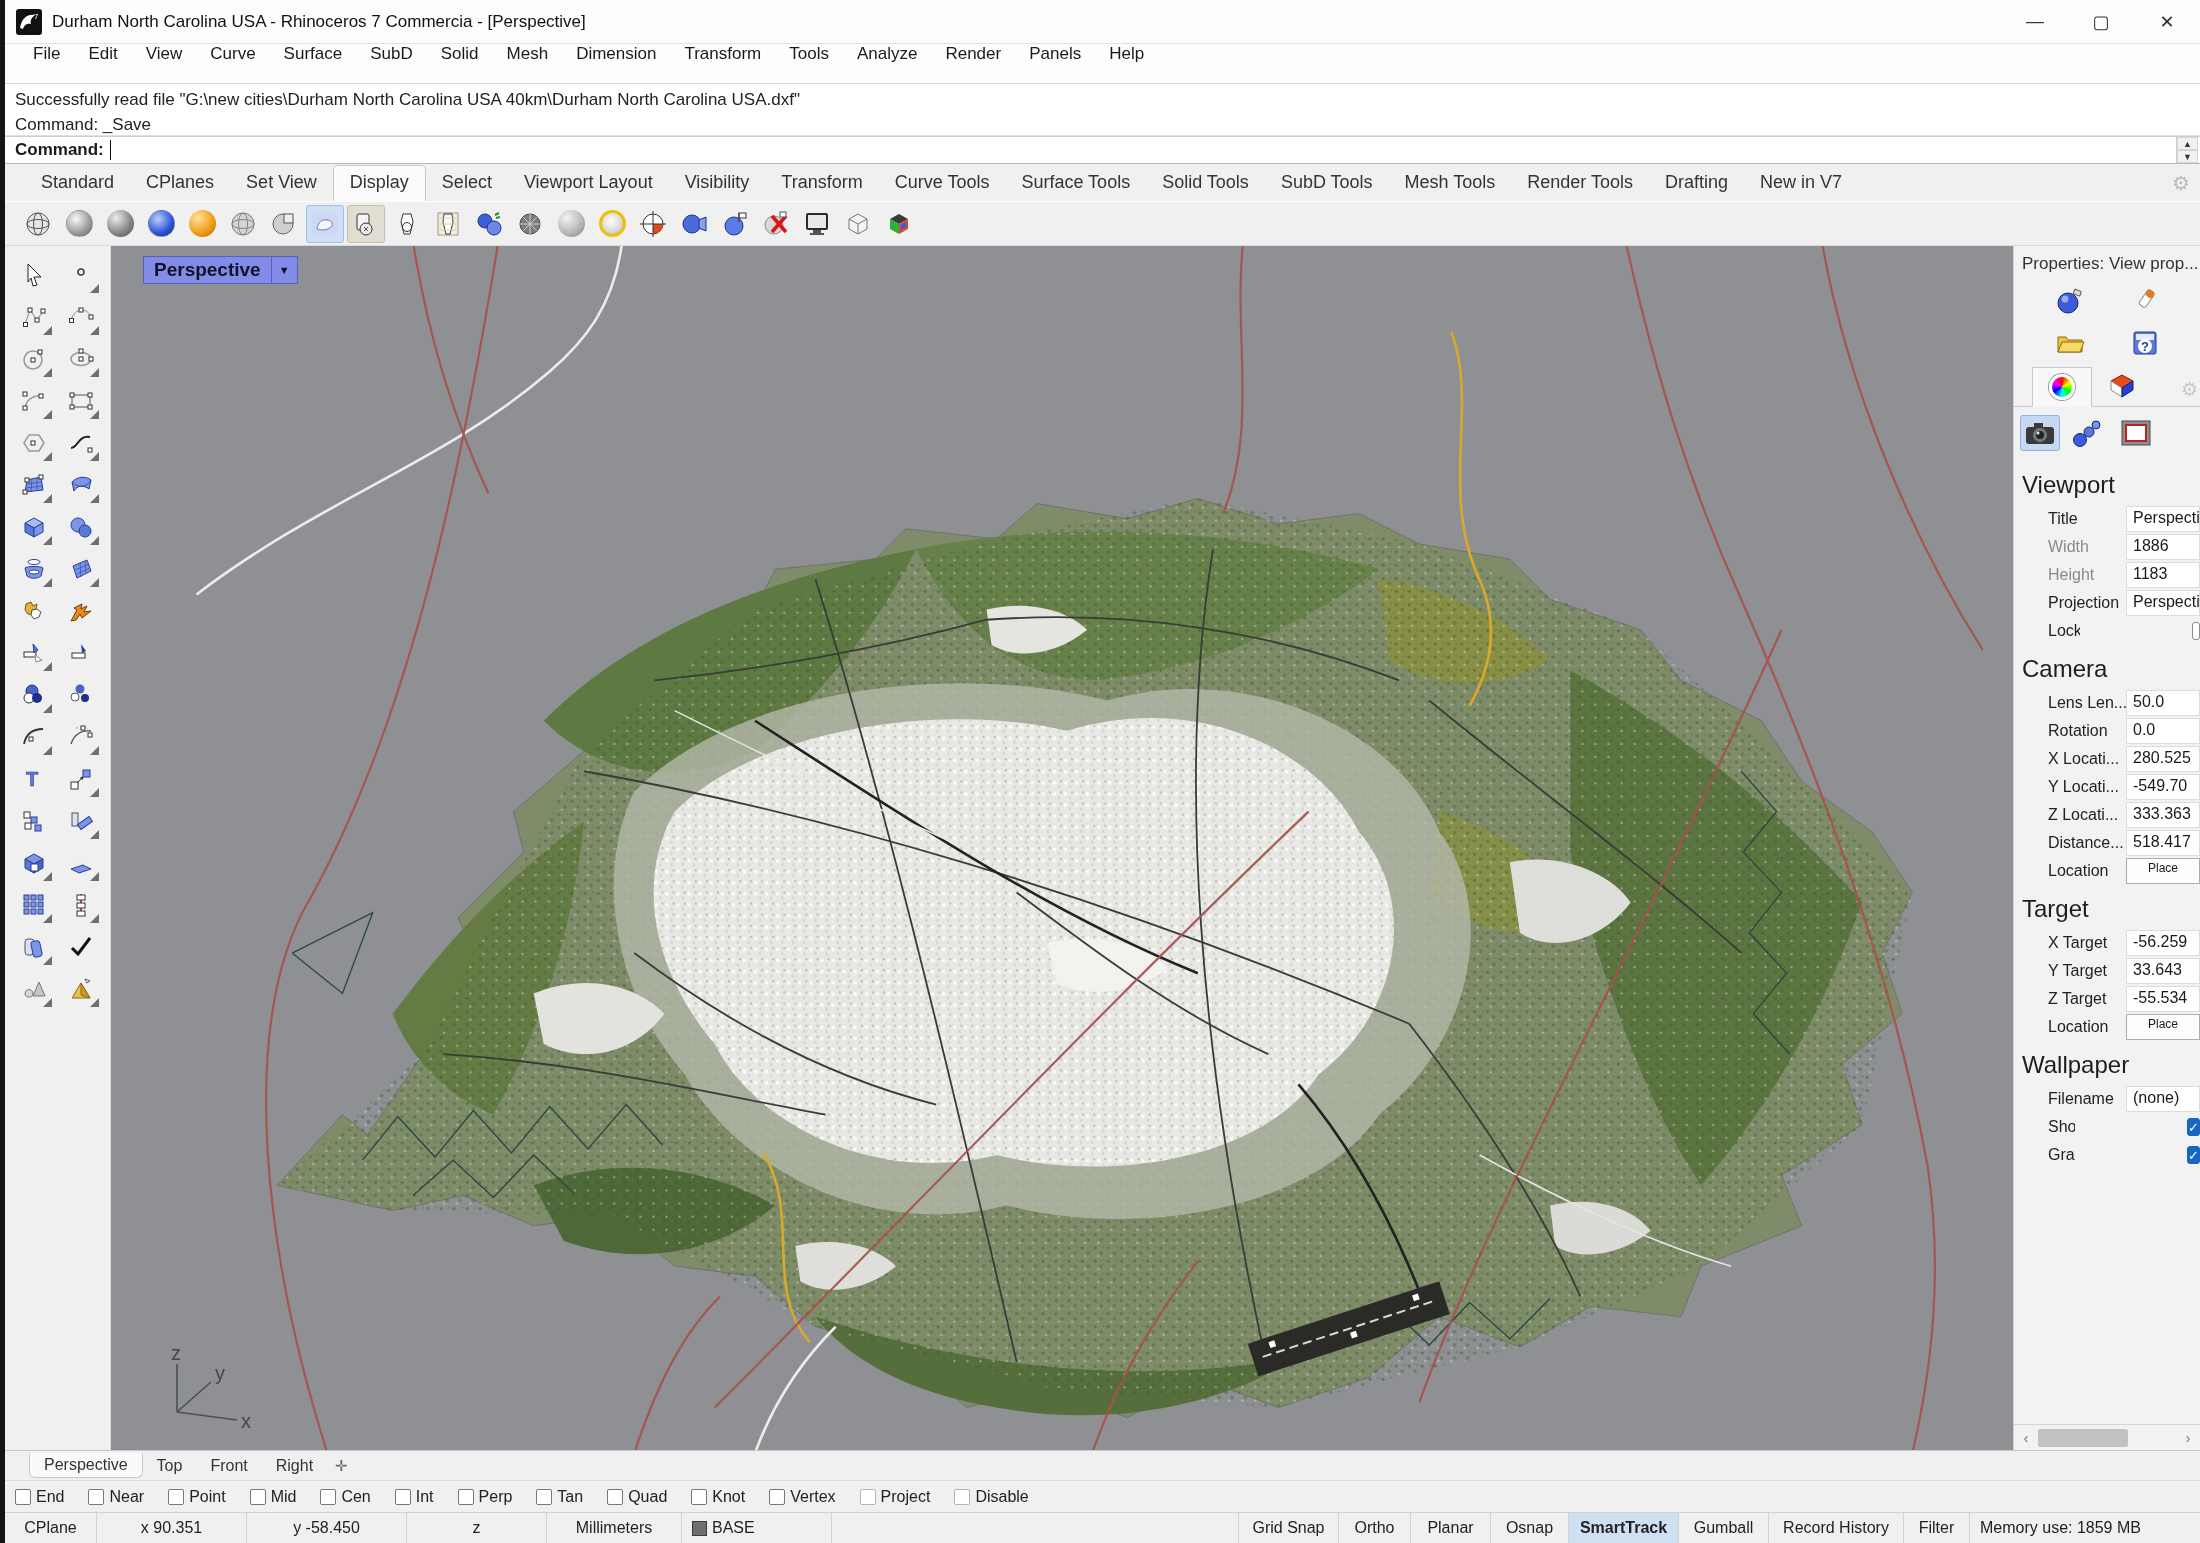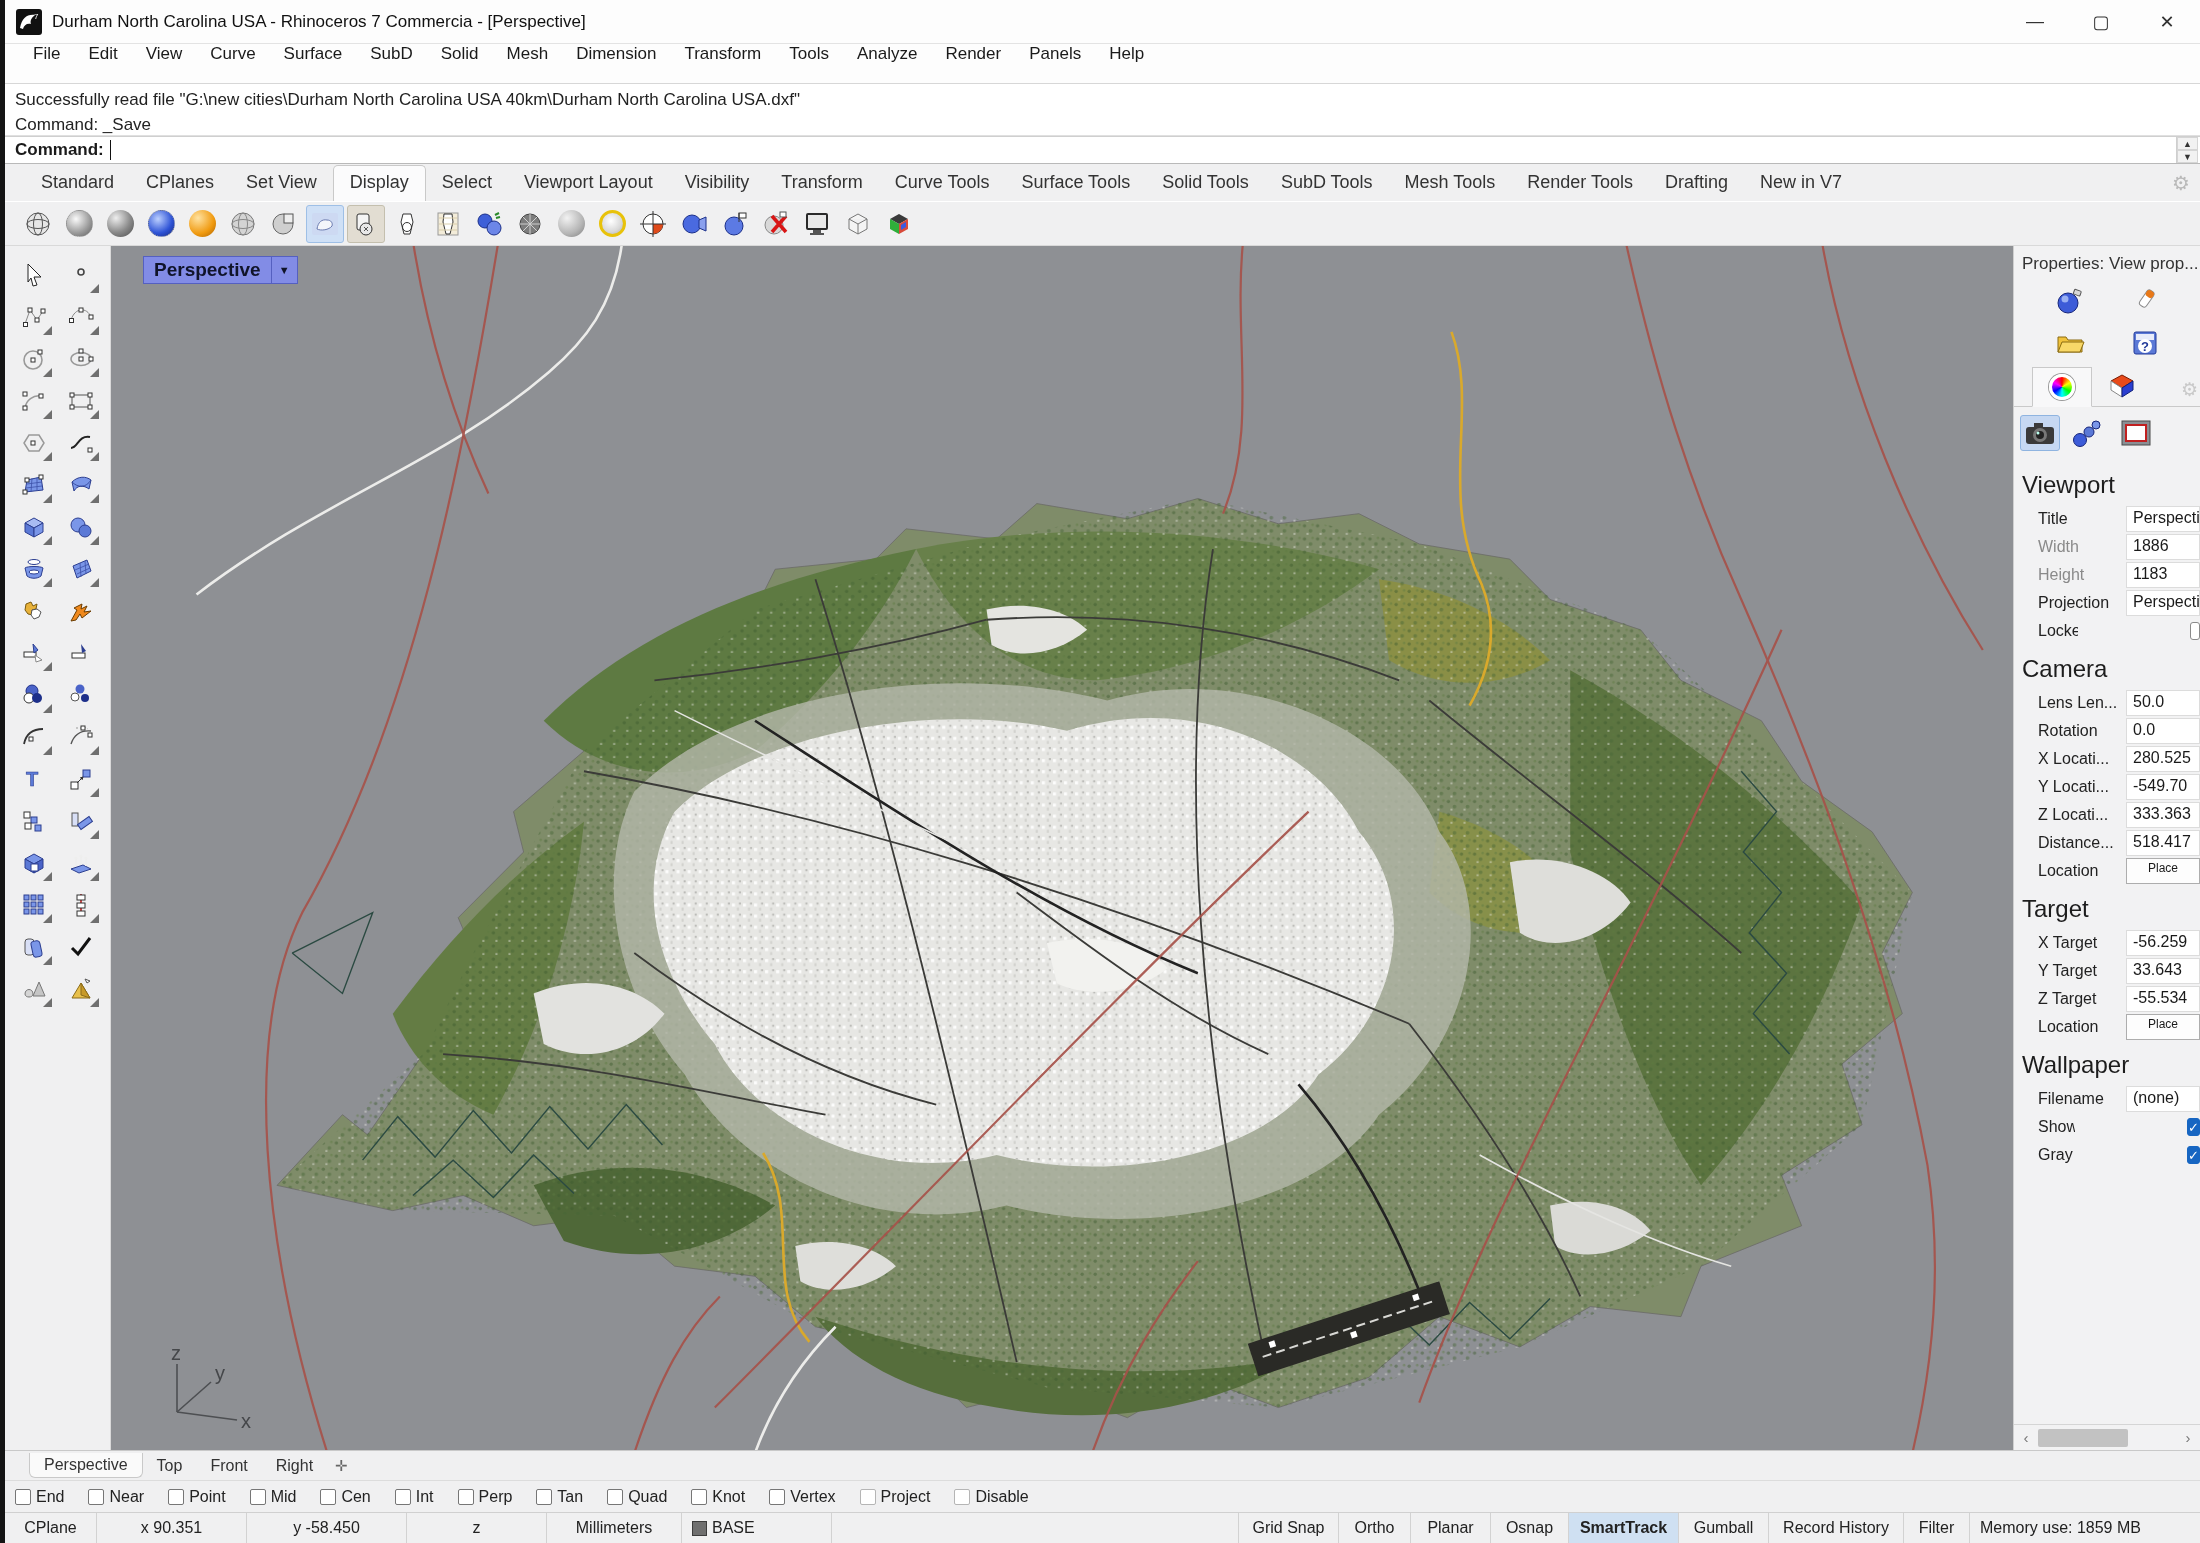--- a/index.html
+++ b/index.html
@@ -44,21 +44,21 @@
   .rp-ic{width:34px;height:34px;display:flex;align-items:center;justify-content:center;}
   .rp-tabstrip{display:flex;align-items:flex-end;padding:2px 18px 0;border-bottom:1px solid #c9c9c9;position:relative;}
   .rp-tab{width:60px;height:40px;display:flex;align-items:center;justify-content:center;}
   .rp-tab.active{background:#f8f8f9;border:1px solid #c9c9c9;border-bottom:1px solid #f8f8f9;margin-bottom:-1px;}
   .rp-gear{position:absolute;right:2px;bottom:6px;color:#c9c9c9;font-size:19px;font-family:"DejaVu Sans",sans-serif;}
   .rp-mode-row{display:flex;gap:8px;padding:8px 6px 10px;}
   .rp-mode{width:40px;height:36px;display:flex;align-items:center;justify-content:center;border-radius:3px;}
   .rp-mode.sel{background:#c6d8f2;border:1px solid #8fb4e0;}
   .sec-h{font-size:24px;color:#1d1d1d;padding:10px 4px 6px 8px;}
   .prow{display:flex;align-items:center;height:28px;position:relative;}
-  .prow .pl{margin-left:24px;width:84px;font-size:16px;color:#222;white-space:nowrap;overflow:hidden;}
+  .prow .pl{margin-left:34px;width:84px;font-size:16px;color:#222;white-space:nowrap;overflow:hidden;}
   .prow .pl.dis{color:#8a8a8a;}
   .prow .pv{position:absolute;left:112px;right:0;top:1px;bottom:1px;background:#fff;border:1px solid #dcdcdc;font-size:16px;padding:2px 0 0 6px;white-space:nowrap;overflow:hidden;}
   .prow .pbtn{position:absolute;left:112px;right:0;top:1px;bottom:1px;background:#fdfdfd;border:1px solid #adadad;font-size:12px;text-align:center;padding-top:2px;white-space:nowrap;overflow:hidden;}
   .cb{width:18px;height:18px;border:1px solid #8a8a8a;border-radius:3px;background:#fff;margin-left:112px;}
   .cb.on{background:#1766c2;border-color:#1766c2;color:#fff;display:flex;align-items:center;justify-content:center;font-size:13px;}
   .rp-scroll{position:absolute;bottom:0;left:0;right:0;height:26px;border-top:1px solid #d5d5d5;display:flex;align-items:center;background:#f2f2f3;}
   .rp-scroll .sarr{width:24px;text-align:center;color:#777;font-size:15px;}
   .rp-scroll .thumb{height:18px;width:90px;background:#c2c2c2;border-radius:2px;}
   .vptabs{height:30px;background:#f0f0f1;border-top:1px solid #c9c9c9;display:flex;align-items:center;padding-left:24px;}
   .vtab{padding:3px 14px;font-size:16px;color:#333;}

